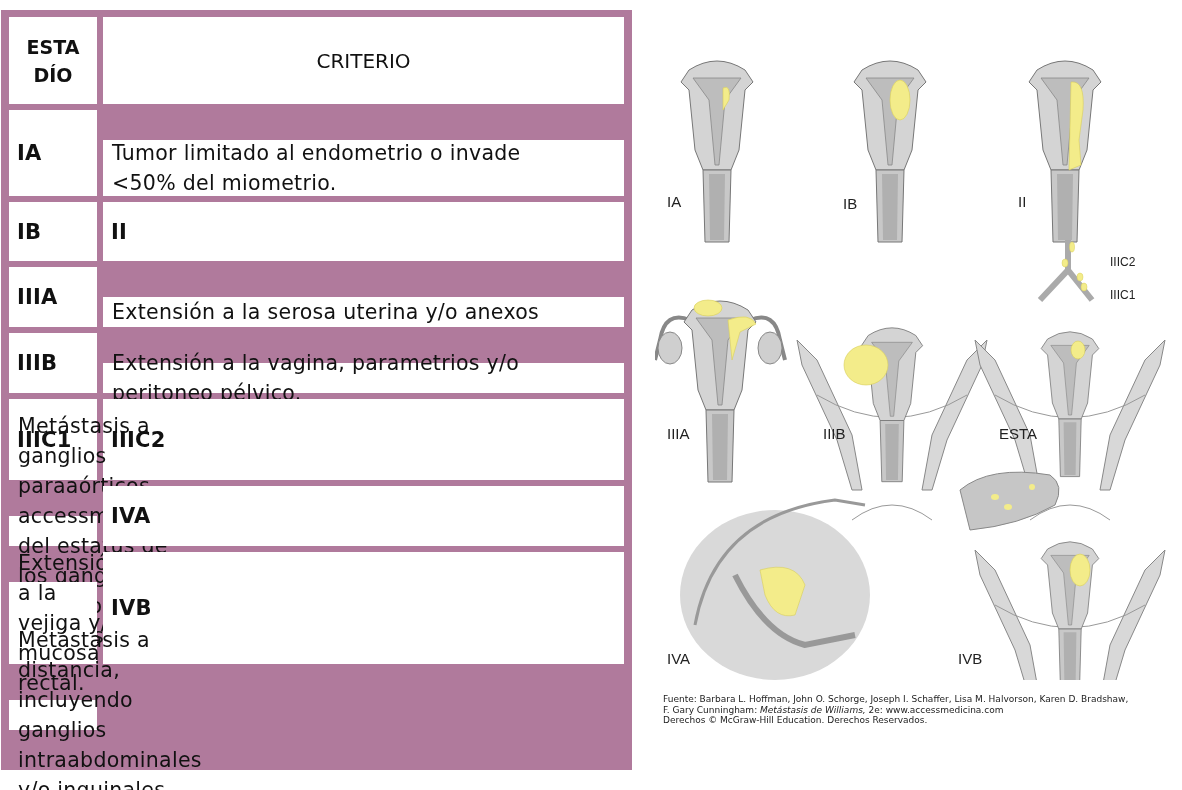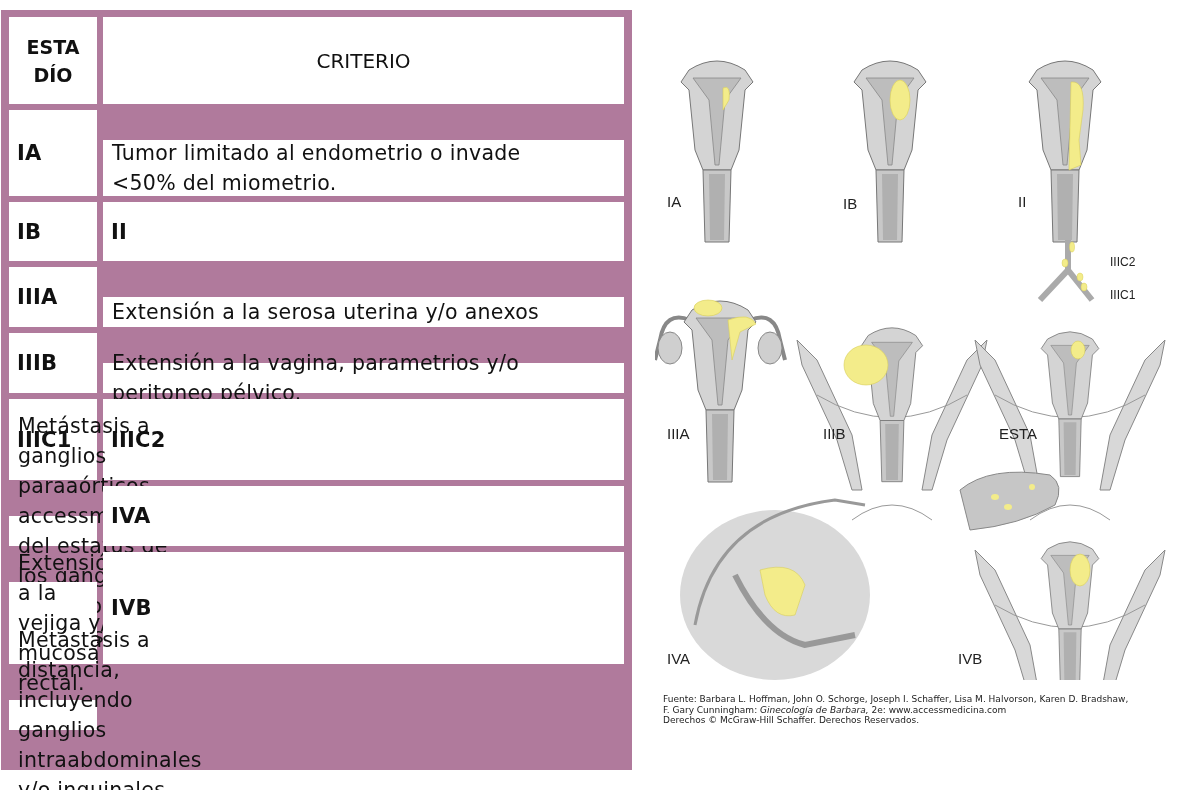--- a/index.html
+++ b/index.html
@@ -139,15 +139,15 @@
   <span class="plabel" style="left:168px;top:375px">IIIB</span>
   <span class="plabel" style="left:344px;top:375px">ESTA</span>
   <span class="plabel" style="left:455px;top:205px;font-size:12px">IIIC2</span>
   <span class="plabel" style="left:455px;top:238px;font-size:12px">IIIC1</span>
   <span class="plabel" style="left:12px;top:600px">IVA</span>
   <span class="plabel" style="left:303px;top:600px">IVB</span>
 </div>
 
 <div class="source">
   <div>Fuente: Barbara L. Hoffman, John O. Schorge, Joseph I. Schaffer, Lisa M. Halvorson, Karen D. Bradshaw,</div>
-  <div><span>F. Gary Cunningham: </span><i>Ginecología de Barbara,</i><span> 2e: www.accessmedicina.com</span></div>
-  <div>Derechos © McGraw-Hill Schaffer. Derechos Reservados.</div>
+  <div><span>F. Gary Cunningham: </span><i>Metástasis de Williams,</i><span> 2e: www.accessmedicina.com</span></div>
+  <div>Derechos © McGraw-Hill Education. Derechos Reservados.</div>
 </div>
 
 </body></html>

